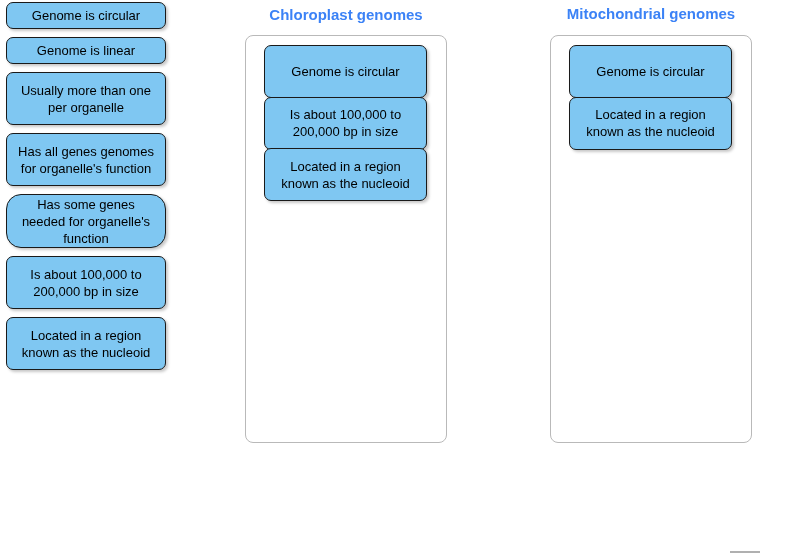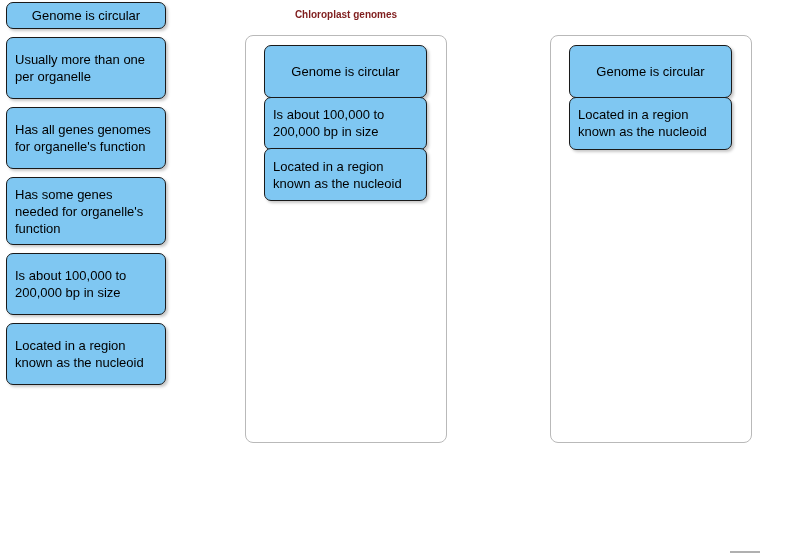--- a/index.html
+++ b/index.html
@@ -18,57 +18,57 @@
 
   
   .tile {
     box-sizing: border-box;
     background: #7fc7f2;
     border: 1.5px solid #1a1a1a;
     border-radius: 7px;
     color: #000000;
     font-size: 13px;
     line-height: 17px;
-    text-align: left;
+    text-align: center;
     display: flex;
     align-items: center;
     justify-content: center;
     padding: 4px 8px;
     box-shadow: 2px 2px 3px rgba(0,0,0,0.22);
     cursor: move;
     user-select: none;
   }
 
   
   #bank {
     position: absolute;
     left: 6px;
     top: 2px;
     width: 160px;
   }
   #bank .tile {
     width: 160px;
     margin-bottom: 8px;
   }
-  #bank .tile.h2 { height: 62px; }
-  #bank .tile.h3 { height: 68px; }
+  #bank .tile.h2 { height: 53px; }
+  #bank .tile.h3 { height: 54px; border-radius: 15px; }
 
   
   .column {
     position: absolute;
     top: 0;
     width: 202px;
   }
   #col-chloroplast { left: 245px; }
   #col-mitochondrial { left: 550px; }
 
   .column-heading {
-    font-size: 10px;
+    font-size: 15px;
     font-weight: bold;
-    color: #7f1d1d;
+    color: #3b82f6;
     text-align: center;
     line-height: 16px;
     margin: 6px 0 0 0;
     height: 32px;
   }
   #col-chloroplast .column-heading { padding-top: 1px; }
 
   .dropzone {
     box-sizing: border-box;
     position: absolute;
@@ -103,39 +103,41 @@
     width: 30px;
     height: 2px;
     background: #b0b0b0;
   }
 </style>
 </head>
 <body>
 
 <div id="bank">
   <div class="tile h1">Genome is circular</div>
+  <div class="tile h1">Genome is linear</div>
   <div class="tile h2">Usually more than one per organelle</div>
   <div class="tile h2">Has all genes genomes for organelle's function</div>
   <div class="tile h3">Has some genes needed for organelle's function</div>
   <div class="tile h2">Is about 100,000 to 200,000 bp in size</div>
   <div class="tile h2">Located in a region known as the nucleoid</div>
 </div>
 
 <div class="column" id="col-chloroplast">
   <div class="column-heading">Chloroplast genomes</div>
   <div class="dropzone">
     <div class="dropzone-stack">
       <div class="tile h1">Genome is circular</div>
       <div class="tile h2">Is about 100,000 to 200,000 bp in size</div>
       <div class="tile h2">Located in a region known as the nucleoid</div>
     </div>
   </div>
 </div>
 
 <div class="column" id="col-mitochondrial">
+  <div class="column-heading">Mitochondrial genomes</div>
   <div class="dropzone">
     <div class="dropzone-stack">
       <div class="tile h1">Genome is circular</div>
       <div class="tile h2">Located in a region known as the nucleoid</div>
     </div>
   </div>
 </div>
 
 <div id="bottom-artifact"></div>
 

